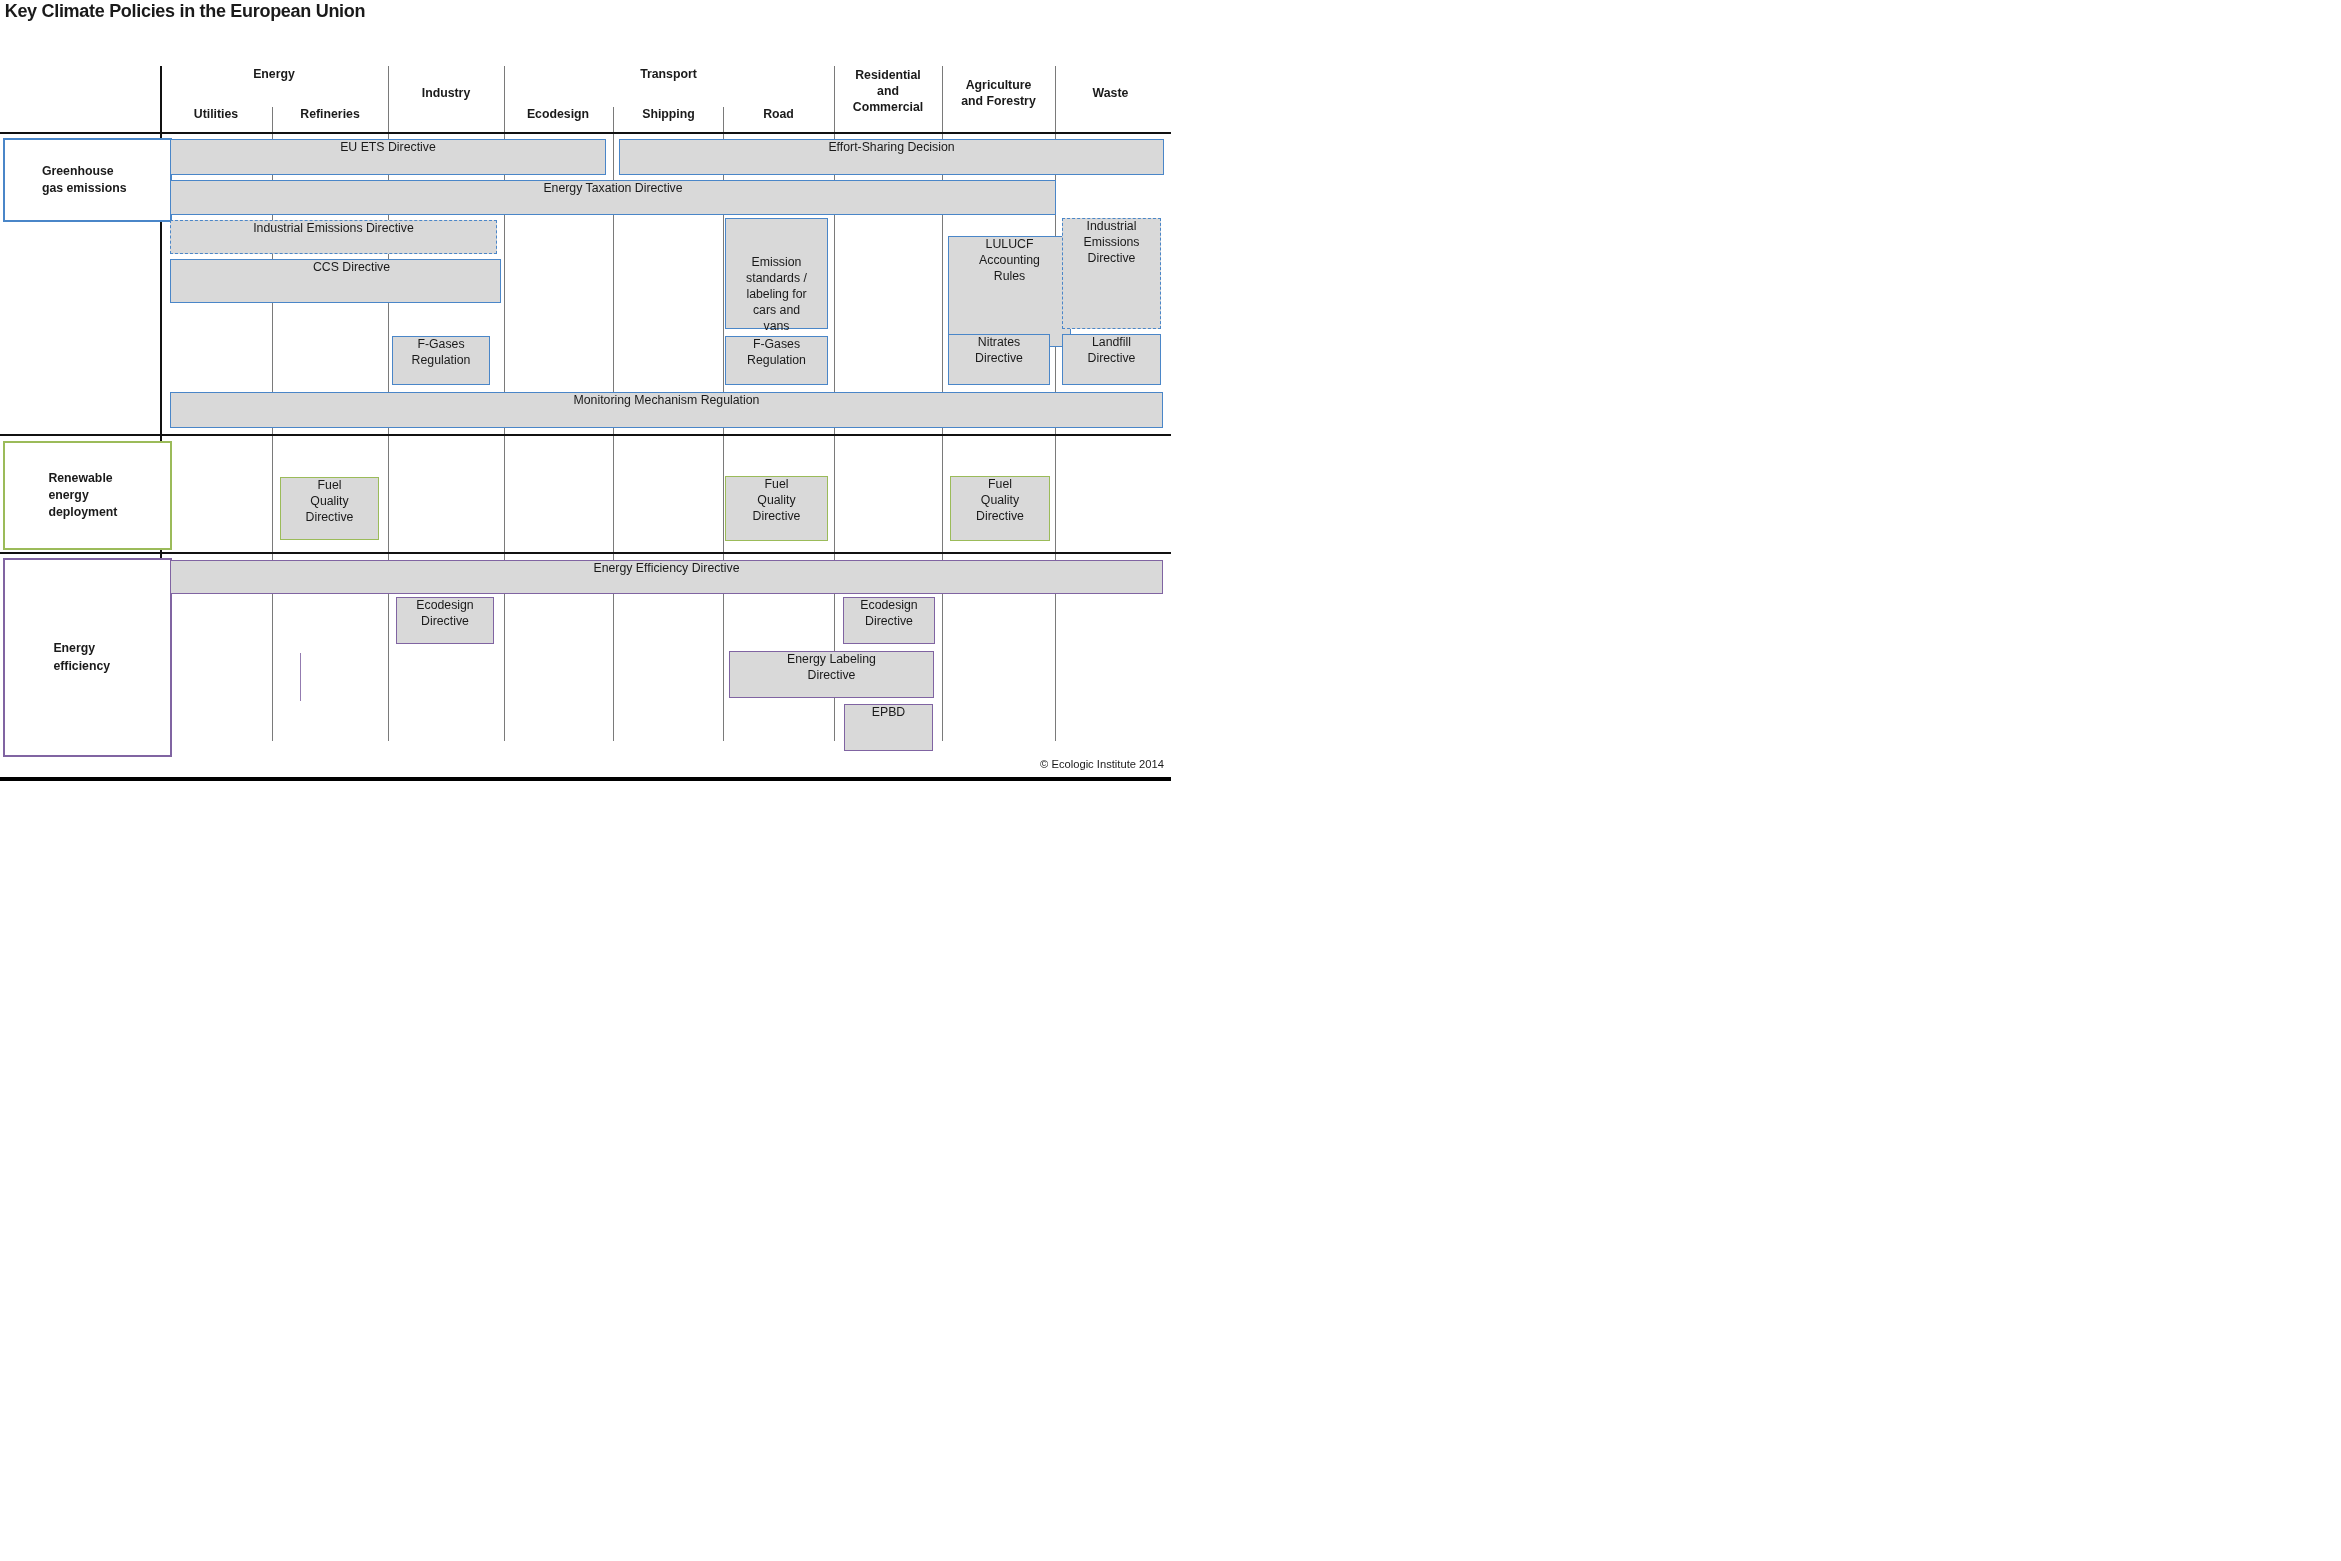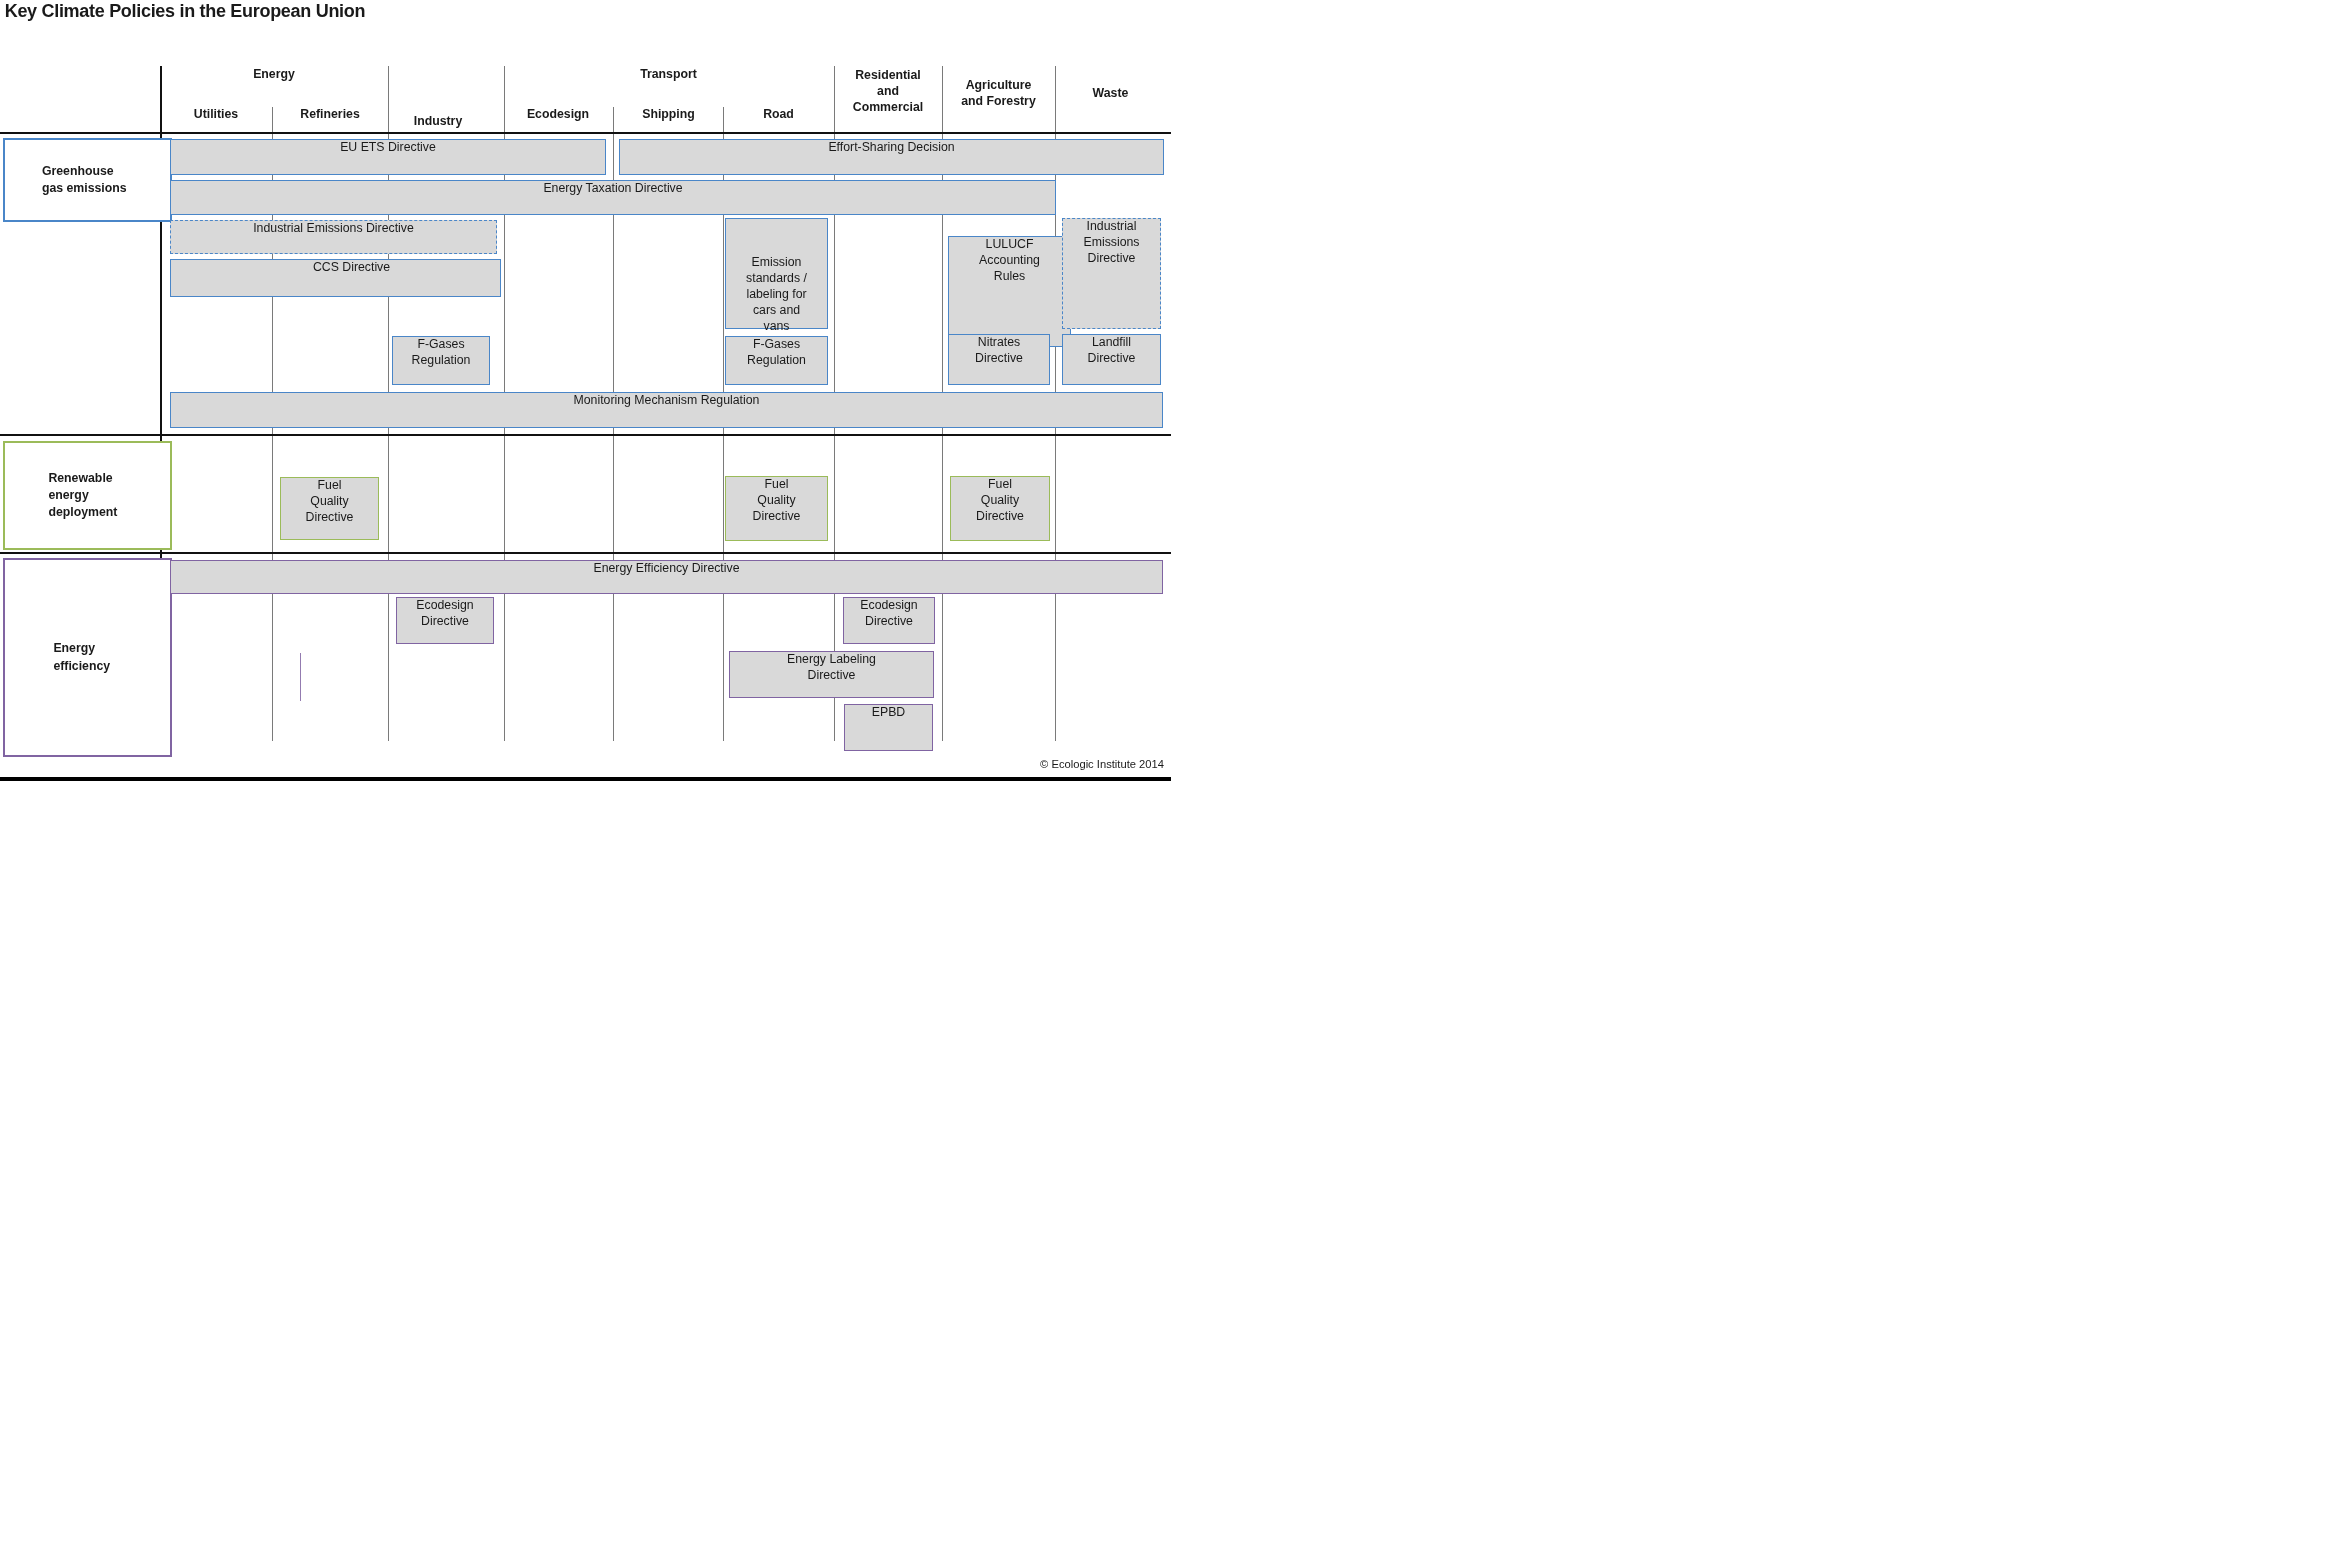--- a/index.html
+++ b/index.html
@@ -35,21 +35,21 @@
 </head>
 <body>
 
 <div class="canvas">
 
   <div class="title">Key Climate Policies in the European Union</div>
 
   <div class="hd" style="left:160px;top:67px;width:228px;">Energy</div>
   <div class="hd" style="left:504px;top:67px;width:329px;">Transport</div>
 
-  <div class="hd" style="left:380px;top:86px;width:116px;margin-top:28px;">Industry</div>
+  <div class="hd" style="left:388px;top:86px;width:116px;">Industry</div>
   <div class="hd" style="left:834px;top:68px;width:108px;">
       <span class="bl mw124">Residential and Commercial</span>
     </div>
   <div class="hd" style="left:942px;top:78px;width:113px;">
       <span class="bl mw140">Agriculture and Forestry</span>
     </div>
   <div class="hd" style="left:1055px;top:86px;width:111px;">Waste</div>
 
   <div class="hd" style="left:160px;top:107px;width:112px;">Utilities</div>
   <div class="hd" style="left:272px;top:107px;width:116px;">Refineries</div>
@@ -87,21 +87,21 @@
     </div>
   <div class="box blue" style="left:619px;top:139px;width:545px;height:36px;">
       <span class="bl">Effort-Sharing Decision</span>
     </div>
   <div class="box blue" style="left:170px;top:180px;width:886px;height:35px;">
       <span class="bl">Energy Taxation Directive</span>
     </div>
   <div class="box blue-dashed" style="left:170px;top:220px;width:327px;height:34px;">
       <span class="bl">Industrial Emissions Directive</span>
     </div>
-  <div class="box blue" style="left:170px;top:259px;width:331px;height:38px;padding-left:32px;">
+  <div class="box blue" style="left:170px;top:259px;width:331px;height:44px;padding-left:32px;">
       <span class="bl">CCS Directive</span>
     </div>
   <div class="box blue" style="left:725px;top:218px;width:103px;height:111px;">
       <span class="bl mw104">Emission standards / labeling for cars and vans</span>
     </div>
   <div class="box blue" style="left:948px;top:236px;width:123px;height:111px;">
       <span class="bl mw116">LULUCF Accounting Rules</span>
     </div>
   <div class="box blue-dashed" style="left:1062px;top:218px;width:99px;height:111px;">
       <span class="bl mw116">Industrial Emissions Directive</span>

